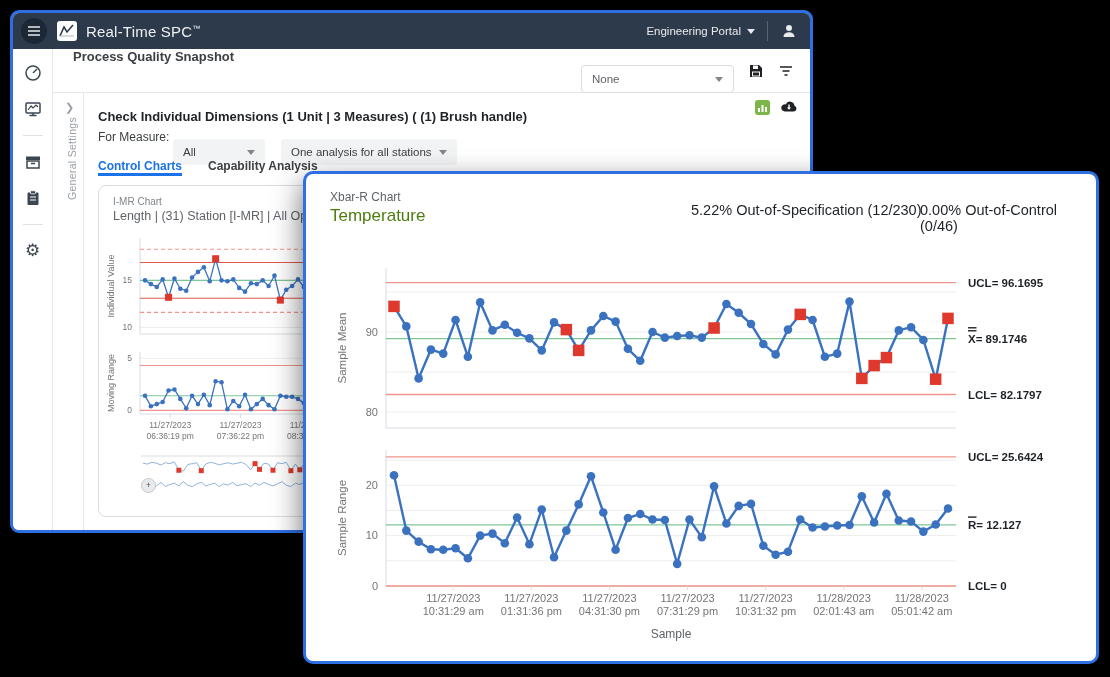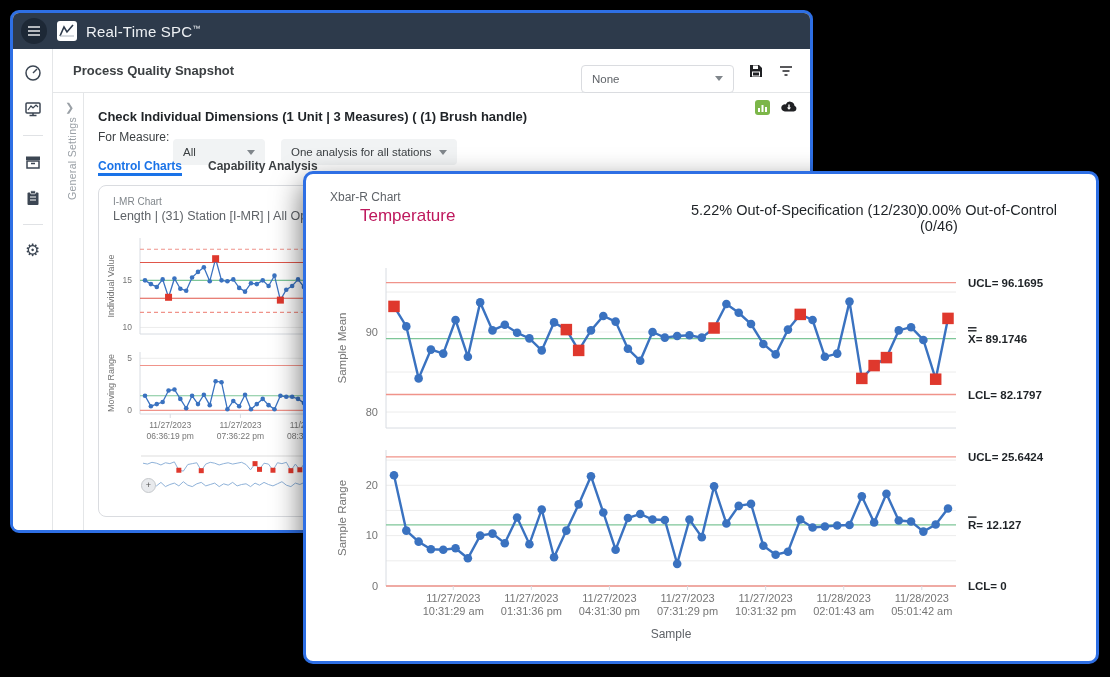--- a/index.html
+++ b/index.html
@@ -26,21 +26,21 @@
 
   
   .sidebar{position:absolute;left:0;top:36px;width:40px;bottom:0;background:#fff;
     border-right:1px solid #e4e6e8;display:flex;flex-direction:column;align-items:center;padding-top:12px;box-sizing:border-box;}
   .side-item{width:24px;height:24px;display:flex;align-items:center;justify-content:center;
     margin-bottom:12px;cursor:pointer;color:#3c4653;}
   .side-div{width:20px;height:1px;background:#e0e2e5;margin:2px 0 14px 0;}
 
   
   .page-header{position:absolute;left:40px;top:36px;right:0;height:44px;border-bottom:1px solid #e4e6e8;
-    display:flex;align-items:center;box-sizing:border-box;}
+    display:flex;align-items:flex-start;box-sizing:border-box;}
   .page-title{font-size:13px;font-weight:bold;color:#3c4043;margin-left:20px;}
   .header-actions{margin-left:auto;display:flex;align-items:center;gap:14px;margin-right:16px;}
   .select{height:28px;border:1px solid #dadce0;border-radius:4px;background:#fff;display:flex;
     align-items:center;padding:0 10px;font-size:11.5px;color:#5f6368;cursor:pointer;box-sizing:border-box;margin-top:16px;}
   .select .caret{margin-left:auto;}
   .caret{width:0;height:0;border-left:4px solid transparent;border-right:4px solid transparent;
     border-top:5px solid #80868b;}
   .icon-btn{cursor:pointer;display:flex;align-items:center;justify-content:center;}
 
   
@@ -73,21 +73,21 @@
   #nav-svg{position:absolute;left:38px;top:268px;width:250px;height:42px;}
   .nav-zoom{position:absolute;left:42px;top:292px;width:13px;height:13px;border-radius:50%;
     background:#e8eaed;border:1px solid #c6c9cc;color:#555;font-size:9px;line-height:13px;
     text-align:center;cursor:pointer;}
 
   
   .overlay-window{position:absolute;left:303px;top:171px;width:796px;height:493px;background:#fff;
     border:3px solid var(--accent,#2e6fe4);border-radius:10px;box-sizing:border-box;
     box-shadow:0 12px 30px rgba(0,0,0,.6);overflow:hidden;}
   .ov-type{position:absolute;left:24px;top:16px;font-size:12px;color:#5f6368;text-align:center;}
-  .ov-title{position:absolute;left:24px;top:32px;font-size:17px;color:#be185d;margin-left:30px;}
+  .ov-title{position:absolute;left:24px;top:32px;font-size:17px;color:#4d7c0f;}
   .ov-oos{position:absolute;left:385px;top:28px;font-size:14.5px;color:#1f2327;}
   .ov-ooc{position:absolute;left:614px;top:28px;font-size:14.5px;color:#1f2327;}
   #xbar-svg{position:absolute;left:8px;top:70px;width:775px;height:200px;}
   #range-svg{position:absolute;left:8px;top:268px;width:775px;height:218px;}
 </style>
 </head>
 <body>
 
 <div class="stage">
 
@@ -101,20 +101,33 @@
           <line x1="1" y1="10" x2="13" y2="10" stroke="#e8eaed" stroke-width="1.6"></line>
         </svg>
       </div>
       <div class="logo-box">
         <svg width="16" height="14" viewBox="0 0 16 14">
           <polyline points="1,12 5,3 8,8 14,1" fill="none" stroke="#2d3a4b" stroke-width="1.6"></polyline>
           <polyline points="1,12 15,12" fill="none" stroke="#aeb6c0" stroke-width="1"></polyline>
         </svg>
       </div>
       <div class="app-title"><span>Real-Time SPC</span><sup>™</sup></div>
+      <div class="nav-right">
+        <div class="portal">
+          <span>Engineering Portal</span>
+          <span class="caret" style="border-top-color:#e8eaed"></span>
+        </div>
+        <div class="nav-divider"></div>
+        <div class="icon-btn">
+          <svg width="18" height="18" viewBox="0 0 18 18">
+            <circle cx="9" cy="6" r="3" fill="#e8eaed"></circle>
+            <path d="M3.5,15 a5.5,4.8 0 0 1 11,0 z" fill="#e8eaed"></path>
+          </svg>
+        </div>
+      </div>
     </div>
 
     <div class="sidebar">
       <div class="side-item">
         <svg width="18" height="18" viewBox="0 0 18 18">
           <circle cx="9" cy="9" r="7" fill="none" stroke="#3c4653" stroke-width="1.5"></circle>
           <line x1="9" y1="9" x2="13" y2="5" stroke="#3c4653" stroke-width="1.5"></line>
         </svg>
       </div>
       <div class="side-item">

